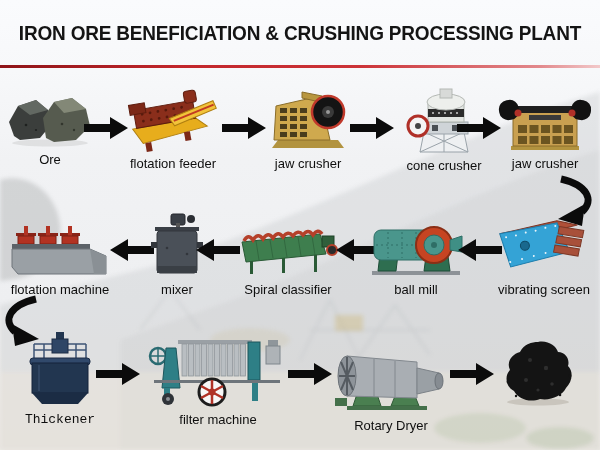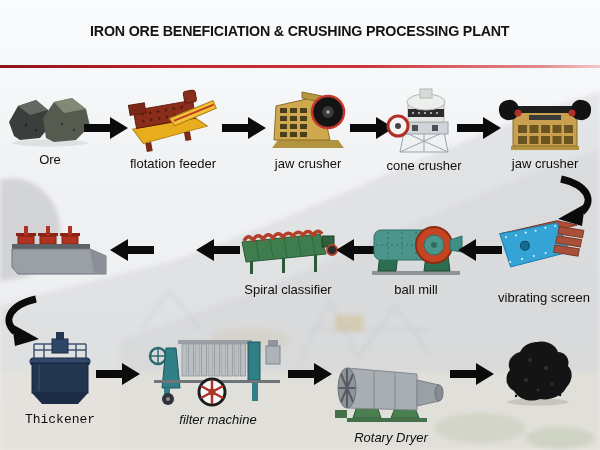--- a/index.html
+++ b/index.html
@@ -3,21 +3,21 @@
 <meta charset="utf-8">
 <style>
   html,body{margin:0;padding:0;}
   #stage{position:relative;width:600px;height:450px;overflow:hidden;
          background:linear-gradient(180deg,#fafbfd 0px,#f7f8fa 70px,#f1f2f4 160px,#eeeff1 300px,#edebe6 450px);
          font-family:"Liberation Sans",sans-serif;}
   
   #bg{position:absolute;left:0;top:0;width:600px;height:450px;filter:blur(2px);pointer-events:none;}
   
   .title{position:absolute;left:0;top:22px;width:600px;text-align:center;
-         font-size:15px;font-weight:bold;color:#141414;letter-spacing:-0.2px;}
+         font-size:20px;font-weight:bold;color:#141414;letter-spacing:-0.2px;}
   .title span{display:inline-block;transform:scaleX(0.95);transform-origin:center;}
   .divider{position:absolute;left:0;top:65px;width:600px;height:3px;
            background:linear-gradient(90deg,#8e1418,#c2262b 30%,#cc3338 60%,#e2898c 90%,#f2c9ca);}
   
   .item{position:absolute;display:flex;flex-direction:column;align-items:center;}
   .icon-area{display:flex;align-items:flex-end;justify-content:center;width:100%;}
   .label{margin-top:4px;font-size:13px;line-height:1.22;color:#0e0e0e;text-align:right;white-space:nowrap;}
   .sublabel{font-size:13px;line-height:1.22;color:#0e0e0e;text-align:center;white-space:pre;}
   .arrow{position:absolute;width:44px;height:26px;}
   .arrow svg{display:block;width:100%;height:100%;}
@@ -138,21 +138,21 @@
     </div>
     <div class="label">jaw crusher</div>
   </div>
 
   <div class="arrow" style="left:350px;top:115px;">
     <svg viewBox="0 0 44 26">
         <polygon points="0,9 26,9 26,2 44,13 26,24 26,17 0,17" fill="#0b0b0b"></polygon>
       </svg>
   </div>
 
-  <div class="item" style="left:378px;top:84px;width:92px;">
+  <div class="item" style="left:398px;top:84px;width:92px;">
     <div class="icon-area" style="height:70px;">
       <svg width="76" height="70" viewBox="0 0 76 70">
         <polygon points="14,68 62,68 58,48 18,48" fill="#eef0f2" stroke="#9aa3aa"></polygon>
         <line x1="18" y1="48" x2="62" y2="68" stroke="#9aa3aa"></line>
         <line x1="58" y1="48" x2="14" y2="68" stroke="#9aa3aa"></line>
         <line x1="38" y1="48" x2="38" y2="68" stroke="#9aa3aa"></line>
         <rect x="18" y="38" width="44" height="12" fill="#cfd4d8" stroke="#9aa3aa"></rect>
         <rect x="26" y="41" width="6" height="6" fill="#4a4f54"></rect>
           <rect x="46" y="41" width="6" height="6" fill="#4a4f54"></rect>
         <rect x="22" y="20" width="36" height="18" fill="#e2e5e2" stroke="#adb3ad"></rect>
@@ -226,28 +226,46 @@
             <rect x="32" y="16" width="16" height="8" fill="#b23222" stroke="#7c2014"></rect>
           <rect x="52" y="13" width="20" height="3" fill="#8a2418"></rect>
             <rect x="60" y="6" width="4" height="10" fill="#b23222"></rect>
             <rect x="54" y="16" width="16" height="8" fill="#b23222" stroke="#7c2014"></rect>
         </g>
         <rect x="4" y="24" width="78" height="5" fill="#5c6268"></rect>
         <polygon points="4,29 82,29 98,36 98,54 10,54 4,47" fill="#9aa0a5" stroke="#6e757b"></polygon>
         <polygon points="82,29 98,36 98,54 86,54" fill="#8a9095"></polygon>
       </svg>
     </div>
+    <div class="label">flotation machine</div>
   </div>
 
   <div class="arrow left" style="left:110px;top:237px;">
     <svg viewBox="0 0 44 26">
         <polygon points="0,9 26,9 26,2 44,13 26,24 26,17 0,17" fill="#0b0b0b"></polygon>
       </svg>
   </div>
 
+  <div class="item" style="left:148px;top:208px;width:58px;">
+    <div class="icon-area" style="height:70px;">
+      <svg width="56" height="68" viewBox="0 0 56 68">
+        <rect x="22" y="4" width="14" height="11" rx="2" fill="#3a3f46" stroke="#24272c"></rect>
+        <circle cx="42" cy="9" r="4" fill="#2b2e33"></circle>
+        <rect x="27" y="13" width="4" height="6" fill="#555"></rect>
+        <rect x="6" y="17" width="44" height="4" fill="#3a3f46"></rect>
+        <rect x="8" y="21" width="40" height="42" rx="3" fill="#4a5058" stroke="#32363c"></rect>
+        <rect x="8" y="56" width="40" height="7" fill="#3a3f45"></rect>
+        <rect x="2" y="32" width="6" height="6" fill="#32363c"></rect>
+          <rect x="48" y="32" width="6" height="6" fill="#32363c"></rect>
+        <circle cx="18" cy="38" r="1.3" fill="#32363c"></circle>
+          <circle cx="38" cy="44" r="1.3" fill="#32363c"></circle>
+      </svg>
+    </div>
+    <div class="label">mixer</div>
+  </div>
 
   <div class="arrow left" style="left:196px;top:237px;">
     <svg viewBox="0 0 44 26">
         <polygon points="0,9 26,9 26,2 44,13 26,24 26,17 0,17" fill="#0b0b0b"></polygon>
       </svg>
   </div>
 
   <div class="item" style="left:236px;top:208px;width:104px;">
     <div class="icon-area" style="height:70px;">
       <svg width="100" height="56" viewBox="0 0 100 56">
@@ -297,21 +315,21 @@
     </div>
     <div class="label">ball mill</div>
   </div>
 
   <div class="arrow left" style="left:458px;top:237px;">
     <svg viewBox="0 0 44 26">
         <polygon points="0,9 26,9 26,2 44,13 26,24 26,17 0,17" fill="#0b0b0b"></polygon>
       </svg>
   </div>
 
-  <div class="item" style="left:492px;top:208px;width:104px;gap:8px;">
+  <div class="item" style="left:492px;top:208px;width:104px;">
     <div class="icon-area" style="height:70px;">
       <svg width="98" height="62" viewBox="0 0 98 62">
         <g transform="rotate(-5 49 30)">
           <polygon points="6,14 64,6 84,12 26,21" fill="#b05038" stroke="#7c3322"></polygon>
           <polygon points="6,14 64,8 74,38 14,48" fill="#34a3d6" stroke="#1d7dac"></polygon>
           <g fill="#e8f4fa">
               <circle cx="12" cy="18" r="1"></circle>
               <circle cx="22" cy="17" r="1"></circle>
               <circle cx="32" cy="15" r="1"></circle>
               <circle cx="42" cy="14" r="1"></circle>
@@ -361,21 +379,21 @@
     </div>
     <div class="label">Thickener</div>
   </div>
 
   <div class="arrow" style="left:96px;top:361px;">
     <svg viewBox="0 0 44 26">
         <polygon points="0,9 26,9 26,2 44,13 26,24 26,17 0,17" fill="#0b0b0b"></polygon>
       </svg>
   </div>
 
-  <div class="item" style="left:146px;top:330px;width:144px;font-style:italic;">
+  <div class="item" style="left:146px;top:330px;width:144px;">
     <div class="icon-area" style="height:78px;">
       <svg width="140" height="80" viewBox="0 0 140 80">
         <circle cx="10" cy="28" r="8" fill="none" stroke="#2a6b72" stroke-width="2.5"></circle>
         <line x1="10" y1="20" x2="10" y2="36" stroke="#2a6b72" stroke-width="1.5"></line>
         <line x1="2" y1="28" x2="18" y2="28" stroke="#2a6b72" stroke-width="1.5"></line>
         <polygon points="18,20 28,20 32,60 14,60" fill="#2e7f86" stroke="#1d565c"></polygon>
         <rect x="30" y="12" width="74" height="4" fill="#9aa0a5"></rect>
         <g fill="#b9bec2" stroke="#8f969b" stroke-width="0.8">
           <rect x="34" y="16" width="5" height="32"></rect>
             <rect x="40.5" y="16" width="5" height="32"></rect>
@@ -407,21 +425,21 @@
     </div>
     <div class="label">filter machine</div>
   </div>
 
   <div class="arrow" style="left:288px;top:361px;">
     <svg viewBox="0 0 44 26">
         <polygon points="0,9 26,9 26,2 44,13 26,24 26,17 0,17" fill="#0b0b0b"></polygon>
       </svg>
   </div>
 
-  <div class="item" style="left:328px;top:348px;width:126px;font-style:italic;">
+  <div class="item" style="left:328px;top:336px;width:126px;">
     <div class="icon-area" style="height:78px;">
       <svg width="124" height="68" viewBox="0 0 124 68">
         <polygon points="28,48 48,48 52,60 24,60" fill="#4a7f50" stroke="#305a36"></polygon>
         <polygon points="66,50 86,50 90,60 62,60" fill="#4a7f50" stroke="#305a36"></polygon>
         <rect x="6" y="52" width="12" height="8" fill="#44704a"></rect>
         <rect x="18" y="60" width="80" height="4" fill="#44704a"></rect>
         <polygon points="18,10 88,16 88,52 18,50" fill="#a9aeb3" stroke="#82888e"></polygon>
         <line x1="45" y1="13" x2="45" y2="51" stroke="#82888e"></line>
         <line x1="66" y1="15" x2="66" y2="51" stroke="#82888e"></line>
         <polygon points="88,22 110,27 110,43 88,48" fill="#9aa0a5" stroke="#7c8288"></polygon>

